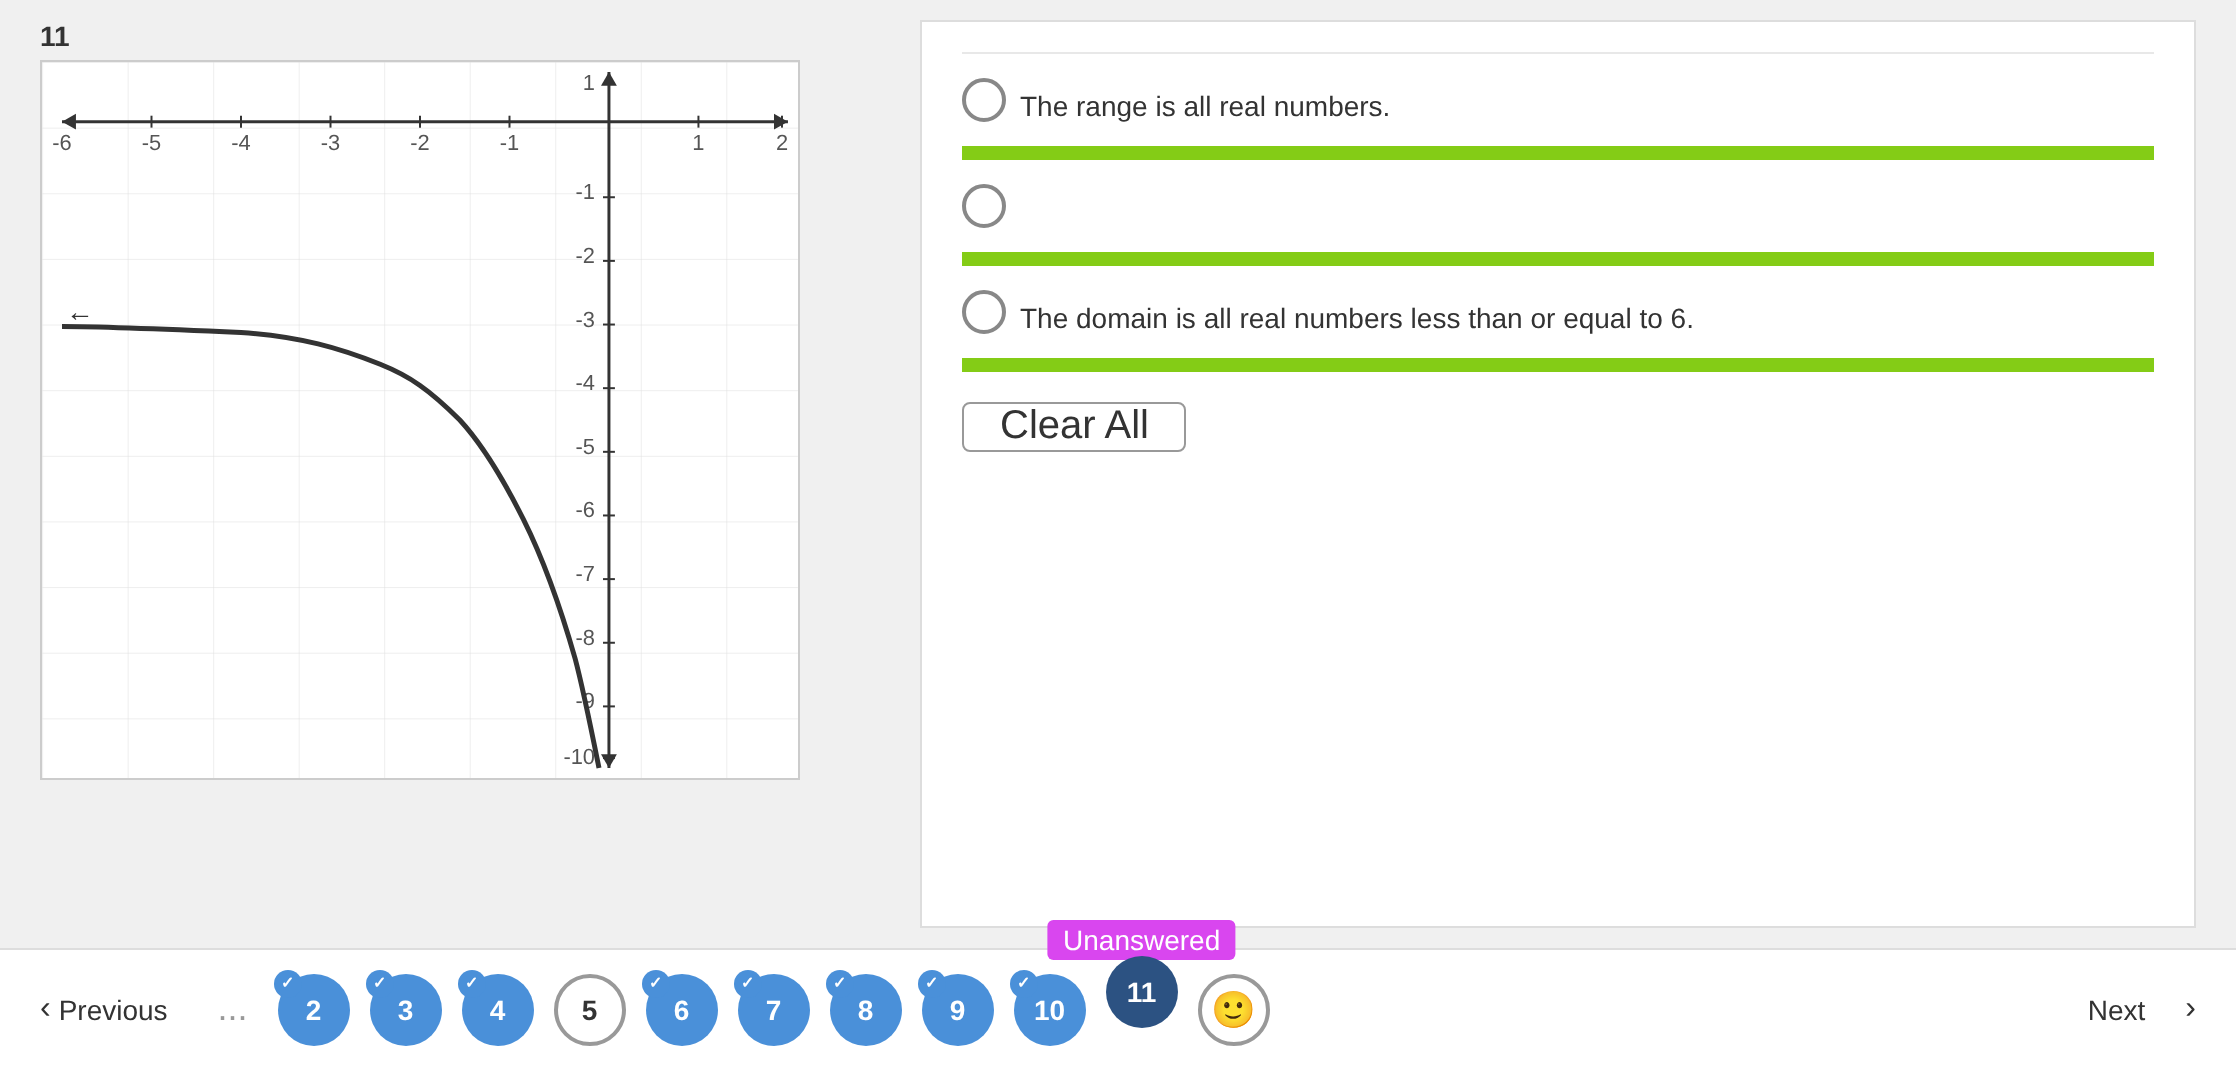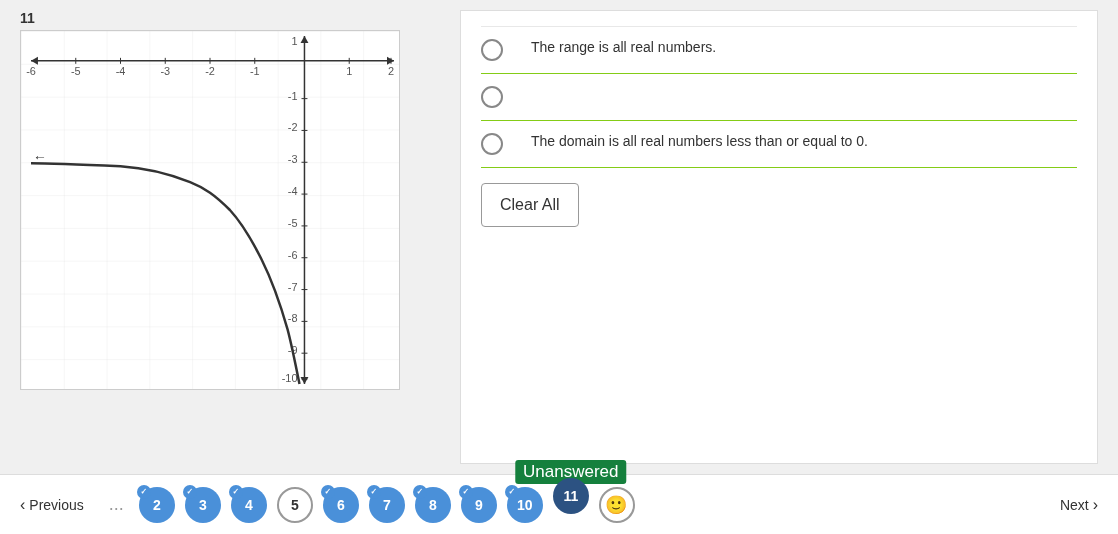--- a/index.html
+++ b/index.html
@@ -50,48 +50,48 @@
       flex: 1;
       background: white;
       border: 1px solid #ddd;
       padding: 15px 20px;
       display: flex;
       flex-direction: column;
       gap: 0;
     }
     .option-row {
       display: flex;
-      align-items: flex-start;
+      align-items: flex-end;
       padding: 12px 0;
-      border-bottom: 1px solid #84cc16;
-      gap: 28px;
+      border-bottom: 7px solid #84cc16;
+      gap: 7px;
       cursor: pointer;
     }
     .option-row:first-child {
       border-top: 1px solid #e8e8e8;
     }
     .radio-circle {
       width: 22px;
       height: 22px;
       border-radius: 50%;
       border: 2px solid #888;
       flex-shrink: 0;
       background: white;
     }
     .option-text {
       font-size: 14px;
       color: #333;
     }
     .clear-all-btn {
       margin-top: 15px;
-      padding: 12px 18px;
+      padding: 0 18px;
       background: white;
       border: 1px solid #999;
       border-radius: 4px;
-      font-size: 16px;
+      font-size: 20px;
       cursor: pointer;
       align-self: flex-start;
       color: #333;
     }
     .bottom-bar {
       height: 60px;
       background: white;
       border-top: 1px solid #ddd;
       display: flex;
       align-items: center;
@@ -132,41 +132,41 @@
     .page-btn.unanswered-circle {
       background: white;
       border: 2px solid #999;
       color: #333;
     }
     .page-btn.current {
       background: #2c5f8a;
       color: white;
     }
     .unanswered-badge {
-      background: #15803d;
+      background: #d946ef;
       color: white;
-      font-size: 17px;
+      font-size: 14px;
       padding: 2px 8px;
       border-radius: 3px;
       position: absolute;
       top: -18px;
       left: 50%;
       transform: translateX(-50%);
       white-space: nowrap;
     }
     .page-btn-wrapper {
       position: relative;
       display: flex;
       flex-direction: column;
       align-items: center;
     }
     .next-btn {
       display: flex;
       align-items: center;
-      gap: 4px;
+      gap: 20px;
       font-size: 14px;
       color: #333;
       cursor: pointer;
       margin-left: auto;
     }
   </style>
 </head>
 <body>
 
 <div class="main-content">
@@ -246,21 +246,21 @@
   <div class="right-panel">
     <div class="option-row">
       <div class="radio-circle"></div>
       <span class="option-text">The range is all real numbers.</span>
     </div>
     <div class="option-row">
       <div class="radio-circle"></div>
     </div>
     <div class="option-row">
       <div class="radio-circle"></div>
-      <span class="option-text">The domain is all real numbers less than or equal to 0.</span>
+      <span class="option-text">The domain is all real numbers less than or equal to 6.</span>
     </div>
     <button class="clear-all-btn">Clear All</button>
   </div>
 </div>
 
 <div class="bottom-bar">
   <div class="prev-btn">
     <span style="font-size:16px;">‹</span>
     <span>Previous</span>
   </div>

